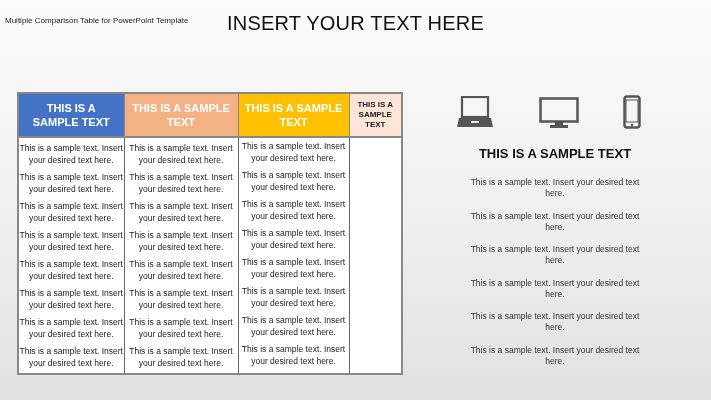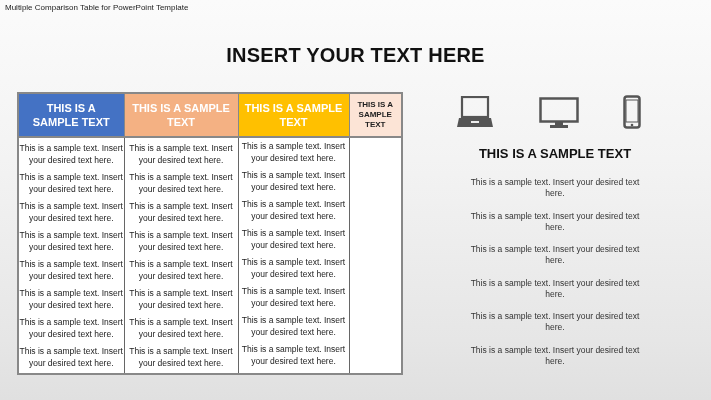--- a/index.html
+++ b/index.html
@@ -3,22 +3,22 @@
 <meta charset="utf-8">
 <style>
   * { box-sizing: border-box; margin: 0; padding: 0; }
   html, body { width: 711px; height: 400px; overflow: hidden; }
   body {
     font-family: "Liberation Sans", sans-serif;
     background: linear-gradient(180deg, #fbfbfb 0%, #f3f3f3 40%, #e6e6e6 85%, #e0e0e0 100%);
     position: relative;
     color: #222;
   }
-  .caption { position: absolute; left: 5px; top: 3px; font-size: 8px; color: #222; }
-  .title { position: absolute; left: 0; right: 0; top: 12px; text-align: center; padding-left: 0; font-size: 20px; font-weight: bold; color: #111; letter-spacing: 0.2px; margin-top: 32px; }
+  .caption { position: absolute; left: 5px; top: 16px; font-size: 8px; color: #222; }
+  .title { position: absolute; left: 0; right: 0; top: 12px; text-align: center; padding-left: 0; font-size: 20px; font-weight: normal; color: #111; letter-spacing: 0.2px; }
   .title span { display:inline-block; margin-left: 0; }
   table.cmp {
     position: absolute; left: 17px; top: 92px; width: 384px;
     border-collapse: collapse; border: 2px solid #888; background: #fff;
     table-layout: fixed;
   }
   table.cmp th {
     height: 44px; font-weight: bold; color: #fff; font-size: 11px; line-height: 14px;
     text-align: center; border-right: 1px solid #888; border-bottom: 2px solid #888; padding: 0 4px;
   }

